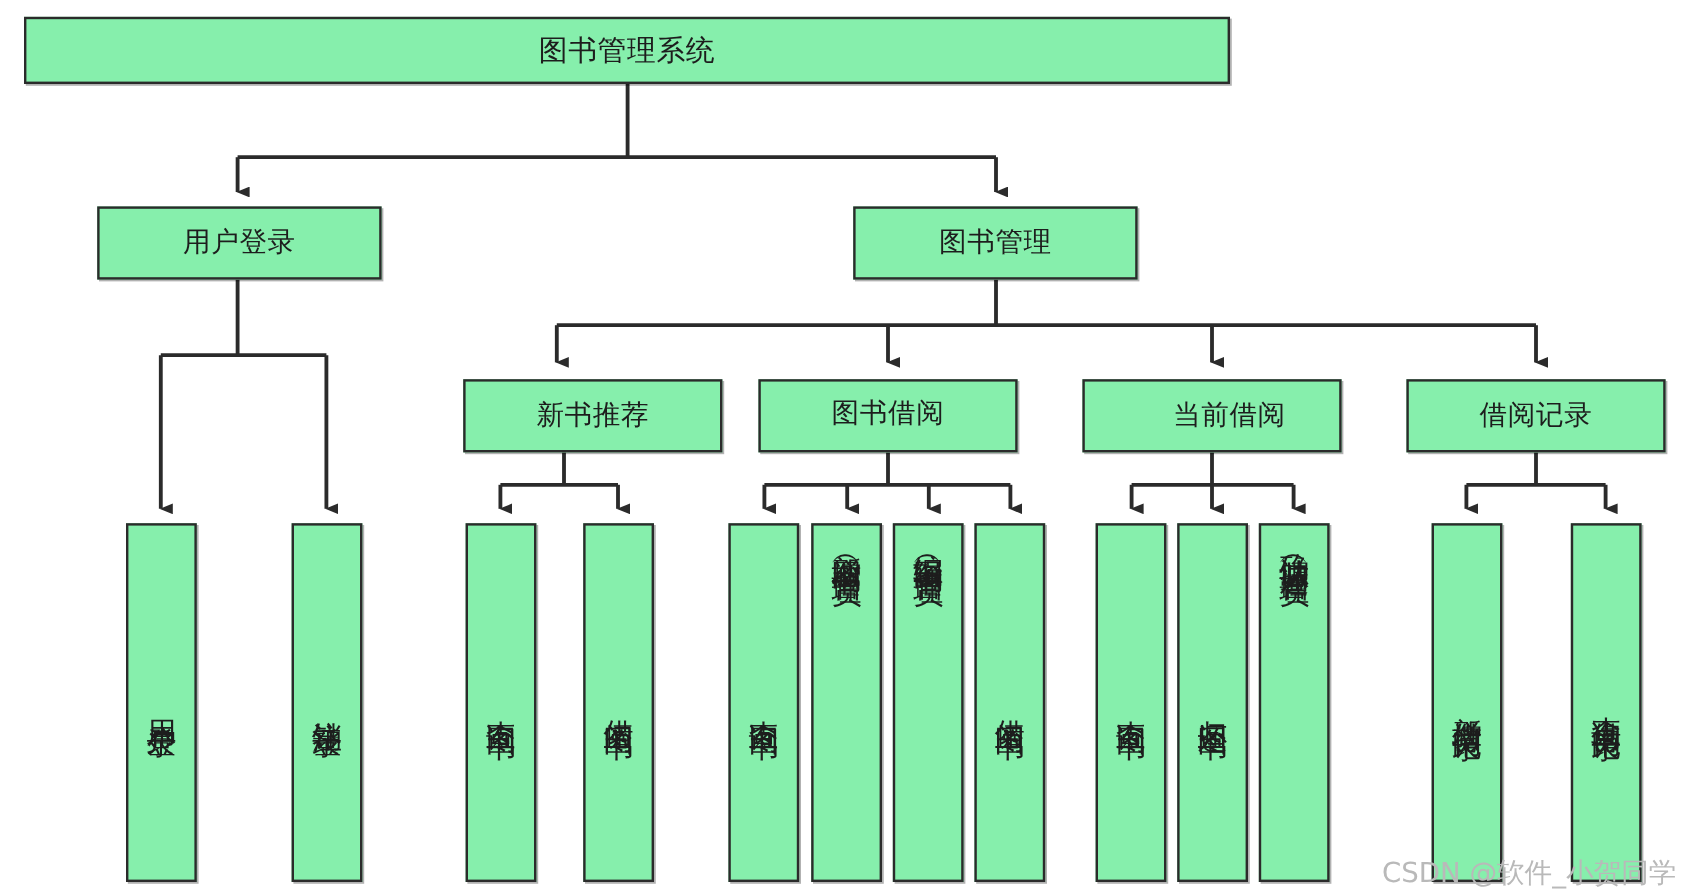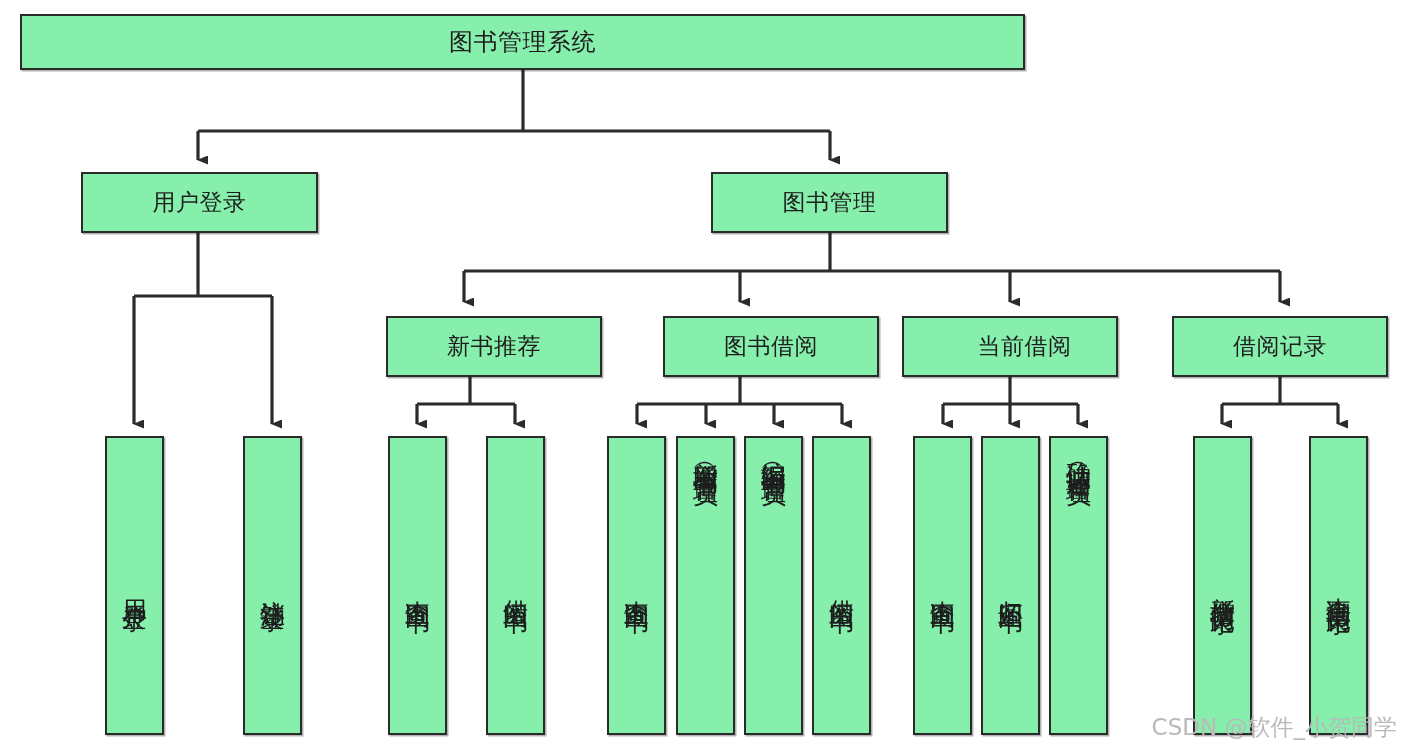--- a/index.html
+++ b/index.html
@@ -142,21 +142,21 @@
   <div class="node horiz" style="left:81px; top:172px; width:237px; height:61px;">
     <span class="label">用户登录</span>
   </div>
   <div class="node horiz" style="left:711px; top:172px; width:237px; height:61px;">
     <span class="label">图书管理</span>
   </div>
 
   <div class="node horiz" style="left:362px; top:316px; width:216px; height:61px;margin-left:24px;">
     <span class="label">新书推荐</span>
   </div>
-  <div class="node horiz" style="left:663px; top:316px; width:216px; height:61px;">
+  <div class="node horiz" style="left:632px; top:316px; width:216px; height:61px;font-family:Liberation Mono, monospace;">
     <span class="label">图书借阅</span>
   </div>
   <div class="node horiz" style="left:902px; top:316px; width:216px; height:61px;padding-left:29px;">
     <span class="label">当前借阅</span>
   </div>
   <div class="node horiz" style="left:1172px; top:316px; width:216px; height:61px;">
     <span class="label">借阅记录</span>
   </div>
 
   <div class="node vert centered" style="left:105px; top:436px; width:59px; height:299px;">

